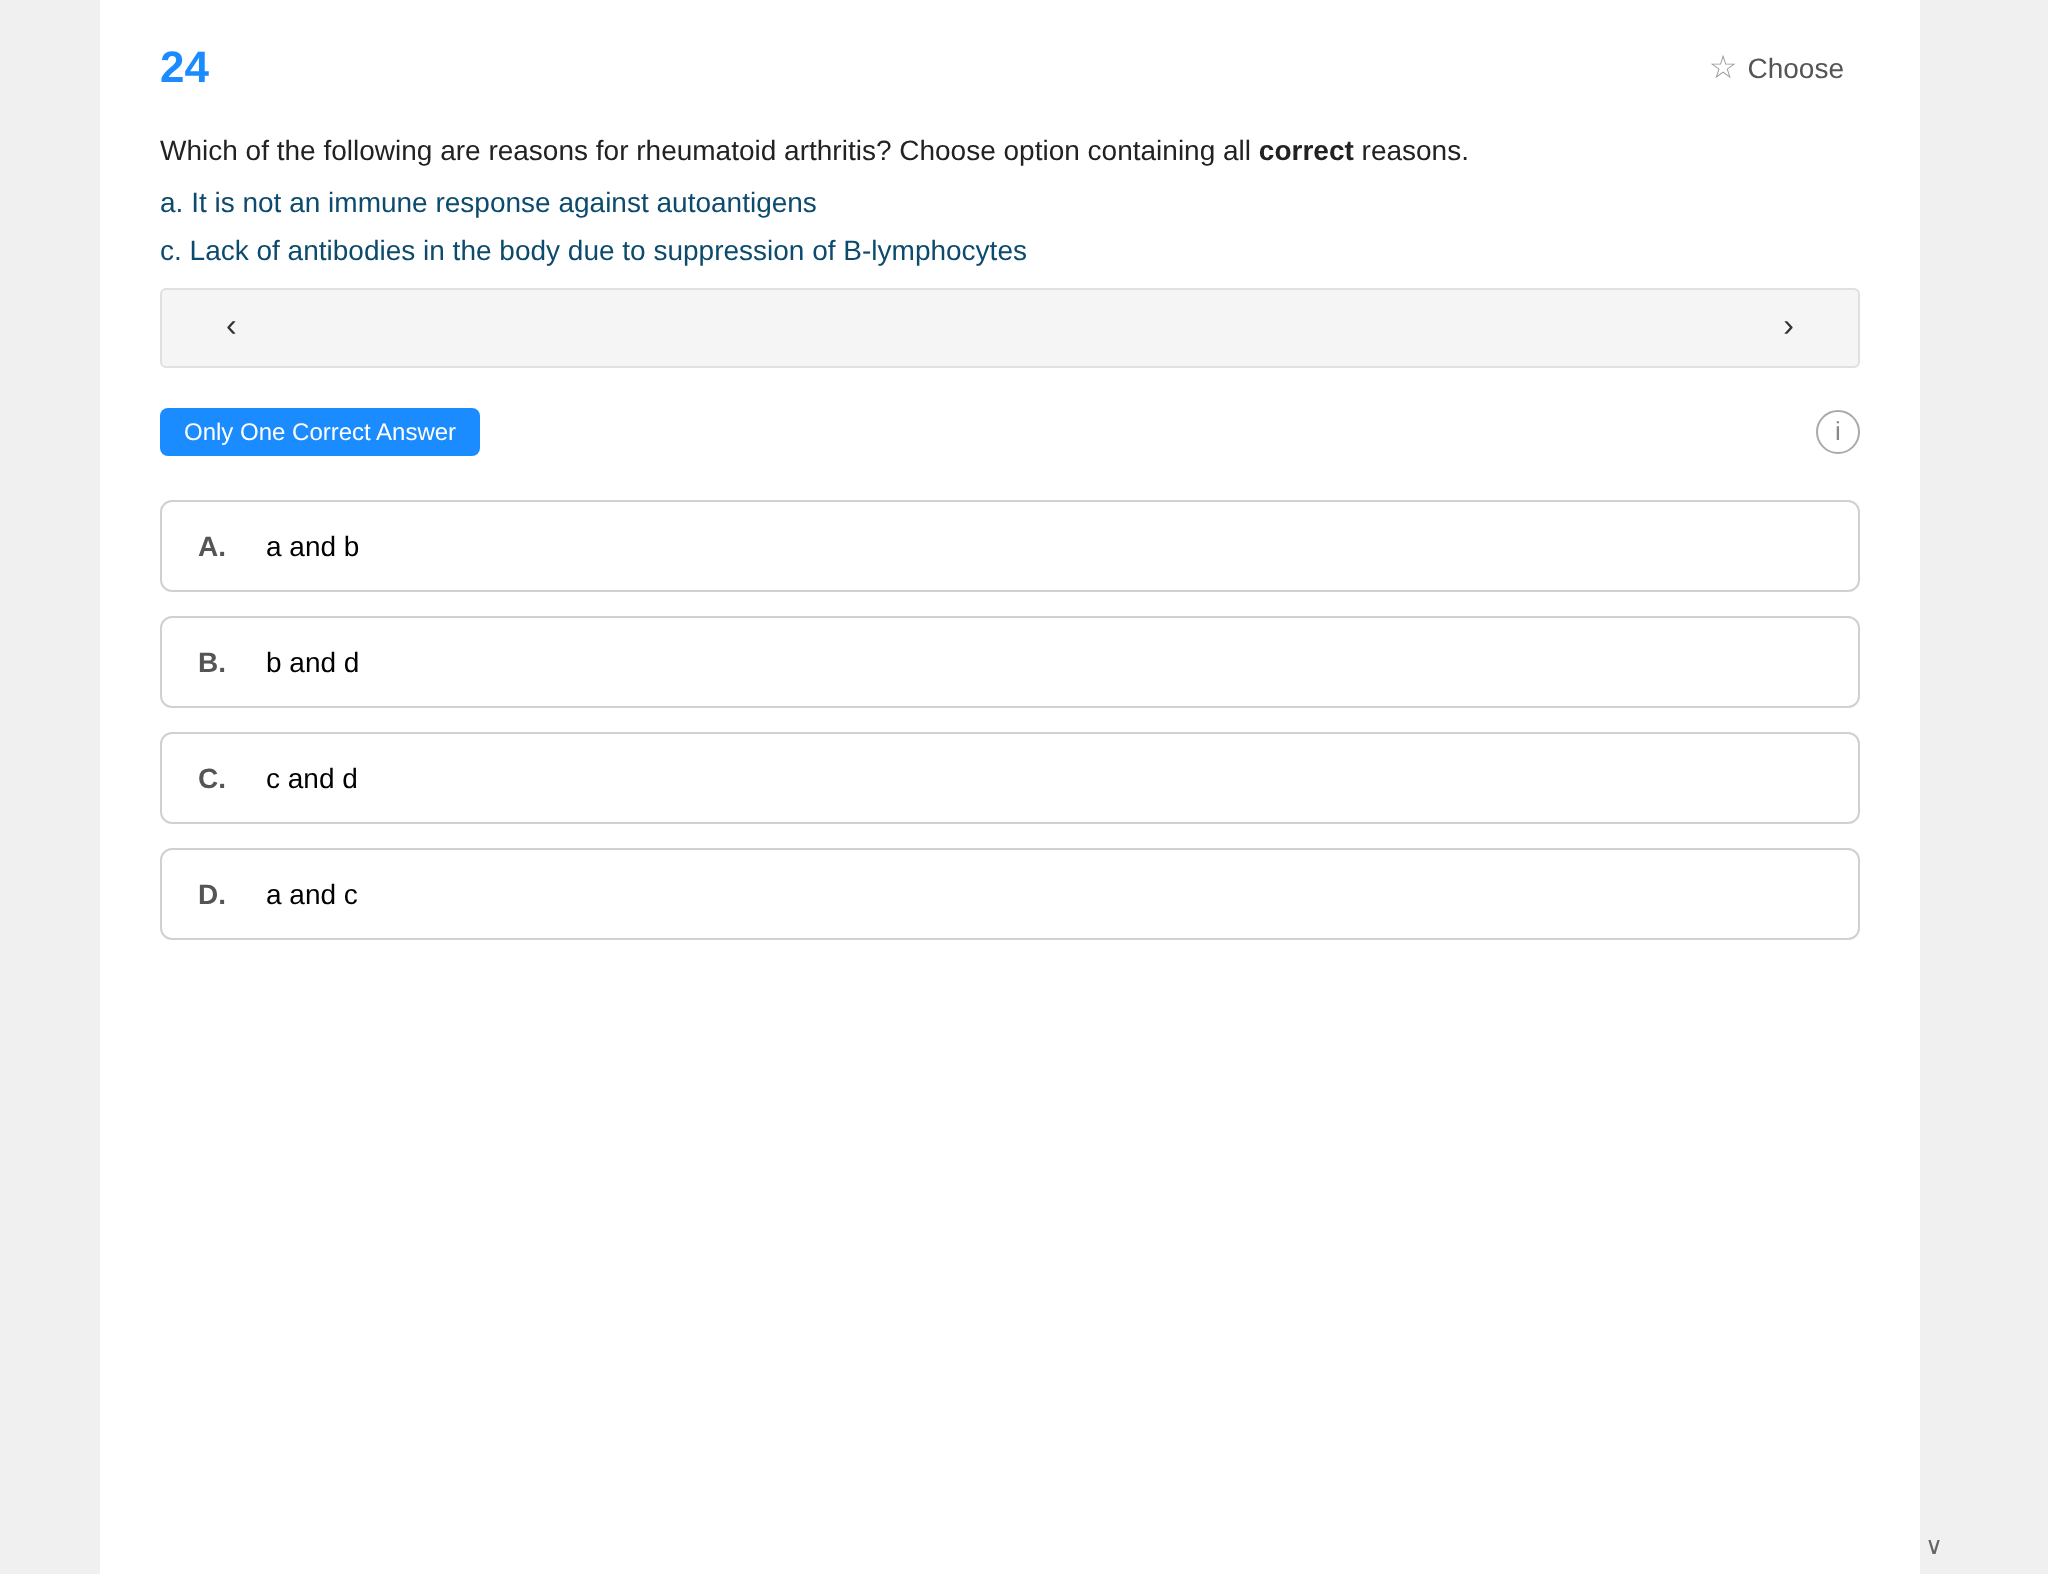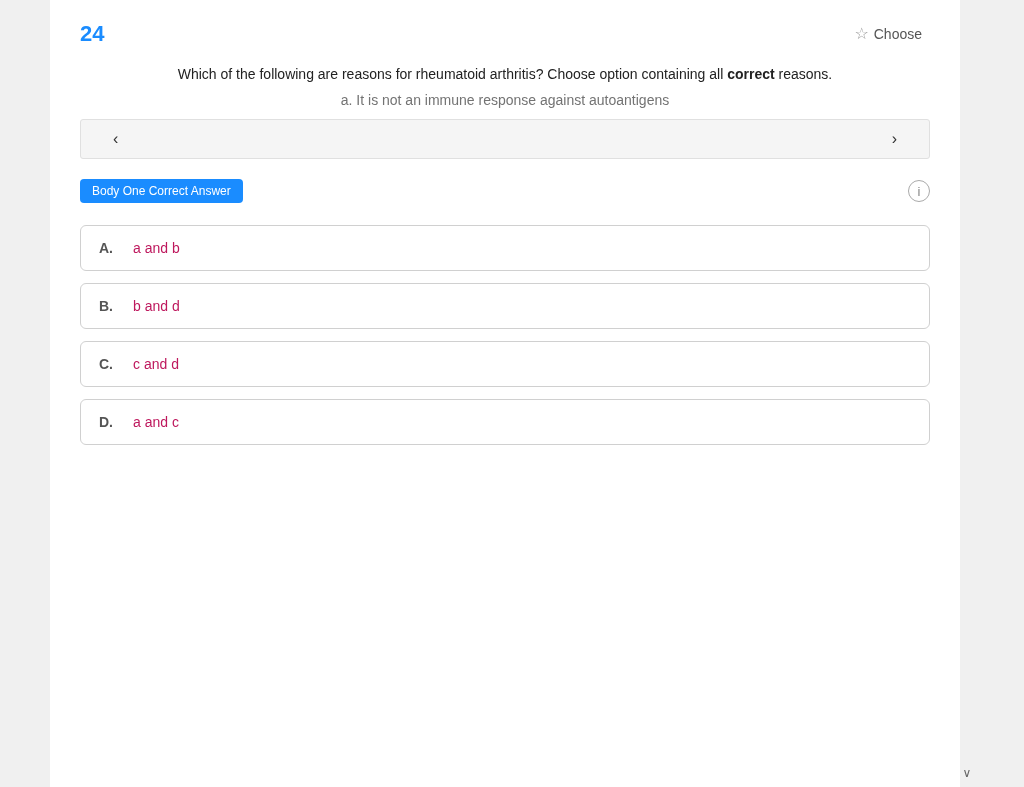--- a/index.html
+++ b/index.html
@@ -93,21 +93,21 @@
       line-height: 1.6;
       margin-bottom: 4px;
     }
 
     .question-text strong {
       font-weight: bold;
     }
 
     .options-list {
       font-size: 14px;
-      color: #737373;
+      color: #0c4a6e;
       line-height: 1.7;
       margin-bottom: 0;
     }
 
     .scroll-container {
       background: #f5f5f5;
       border: 1px solid #e0e0e0;
       border-radius: 3px;
       padding: 8px 28px;
       margin-bottom: 20px;
@@ -120,21 +120,20 @@
     .scroll-left-arrow, .scroll-right-arrow {
       font-size: 16px;
       color: #333;
       cursor: pointer;
       user-select: none;
       padding: 2px 4px;
     }
 
     .question-block {
       margin-bottom: 6px;
-      text-align: center;
     }
 
     .badge-row {
       display: flex;
       justify-content: space-between;
       align-items: center;
       margin-bottom: 22px;
     }
 
     .only-one-badge {
@@ -177,21 +176,21 @@
       color: #222;
     }
 
     .option-label {
       font-weight: bold;
       color: #555;
       min-width: 18px;
     }
 
     .option-text {
-      color: #be185d;
+      color: #000000;
     }
   </style>
 </head>
 <body>
 
 <div class="page-container">
   <div class="main-content">
 
     <div class="header-row">
       <span class="question-number">24</span>
@@ -200,30 +199,31 @@
         <span>Choose</span>
       </button>
     </div>
 
     <div class="question-block">
       <p class="question-text">
         <span>Which of the following are reasons for rheumatoid arthritis? Choose option containing all </span><strong>correct</strong><span> reasons.</span>
       </p>
       <div class="options-list">
         <div>a. It is not an immune response against autoantigens</div>
+        <div>c. Lack of antibodies in the body due to suppression of B-lymphocytes</div>
       </div>
     </div>
 
     <div class="scroll-container">
       <span class="scroll-left-arrow">‹</span>
       <span class="scroll-right-arrow">›</span>
     </div>
 
     <div class="badge-row">
-      <span class="only-one-badge">Body One Correct Answer</span>
+      <span class="only-one-badge">Only One Correct Answer</span>
       <div class="info-icon">
         <span>i</span>
       </div>
     </div>
 
     <div class="answer-options">
 
       <div class="answer-option">
         <span class="option-label">A.</span>
         <span class="option-text">a and b</span>

